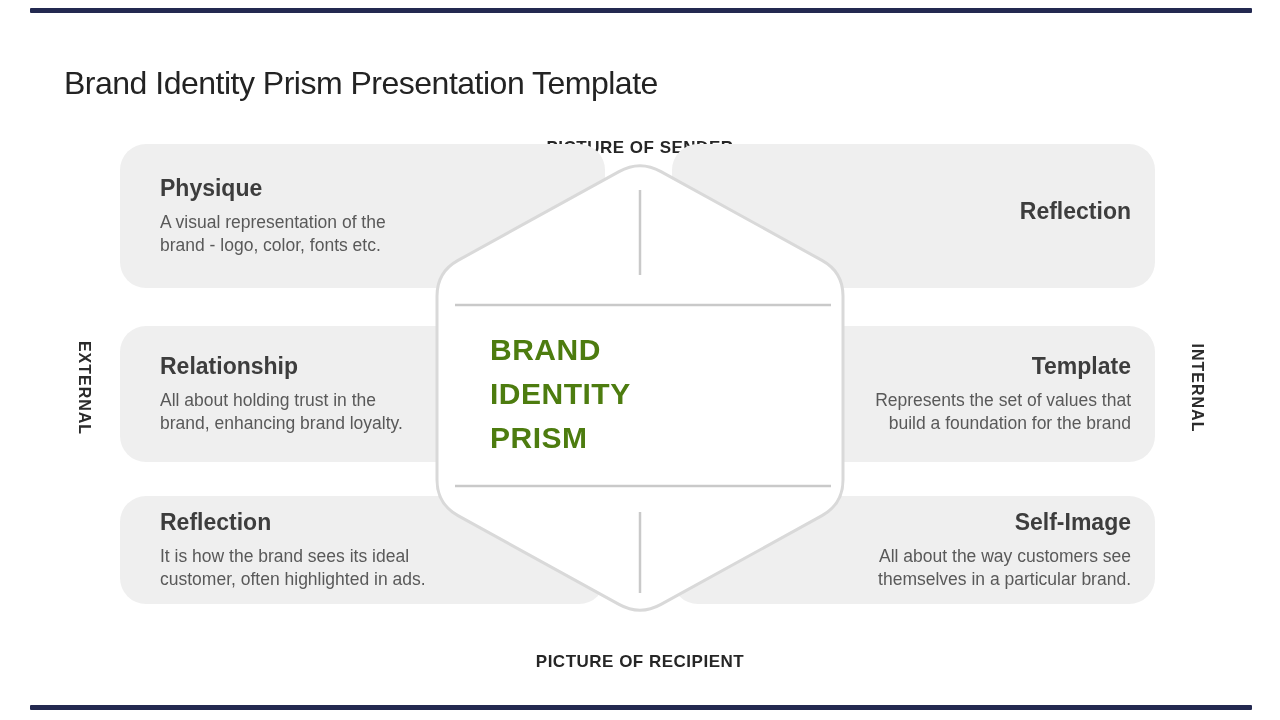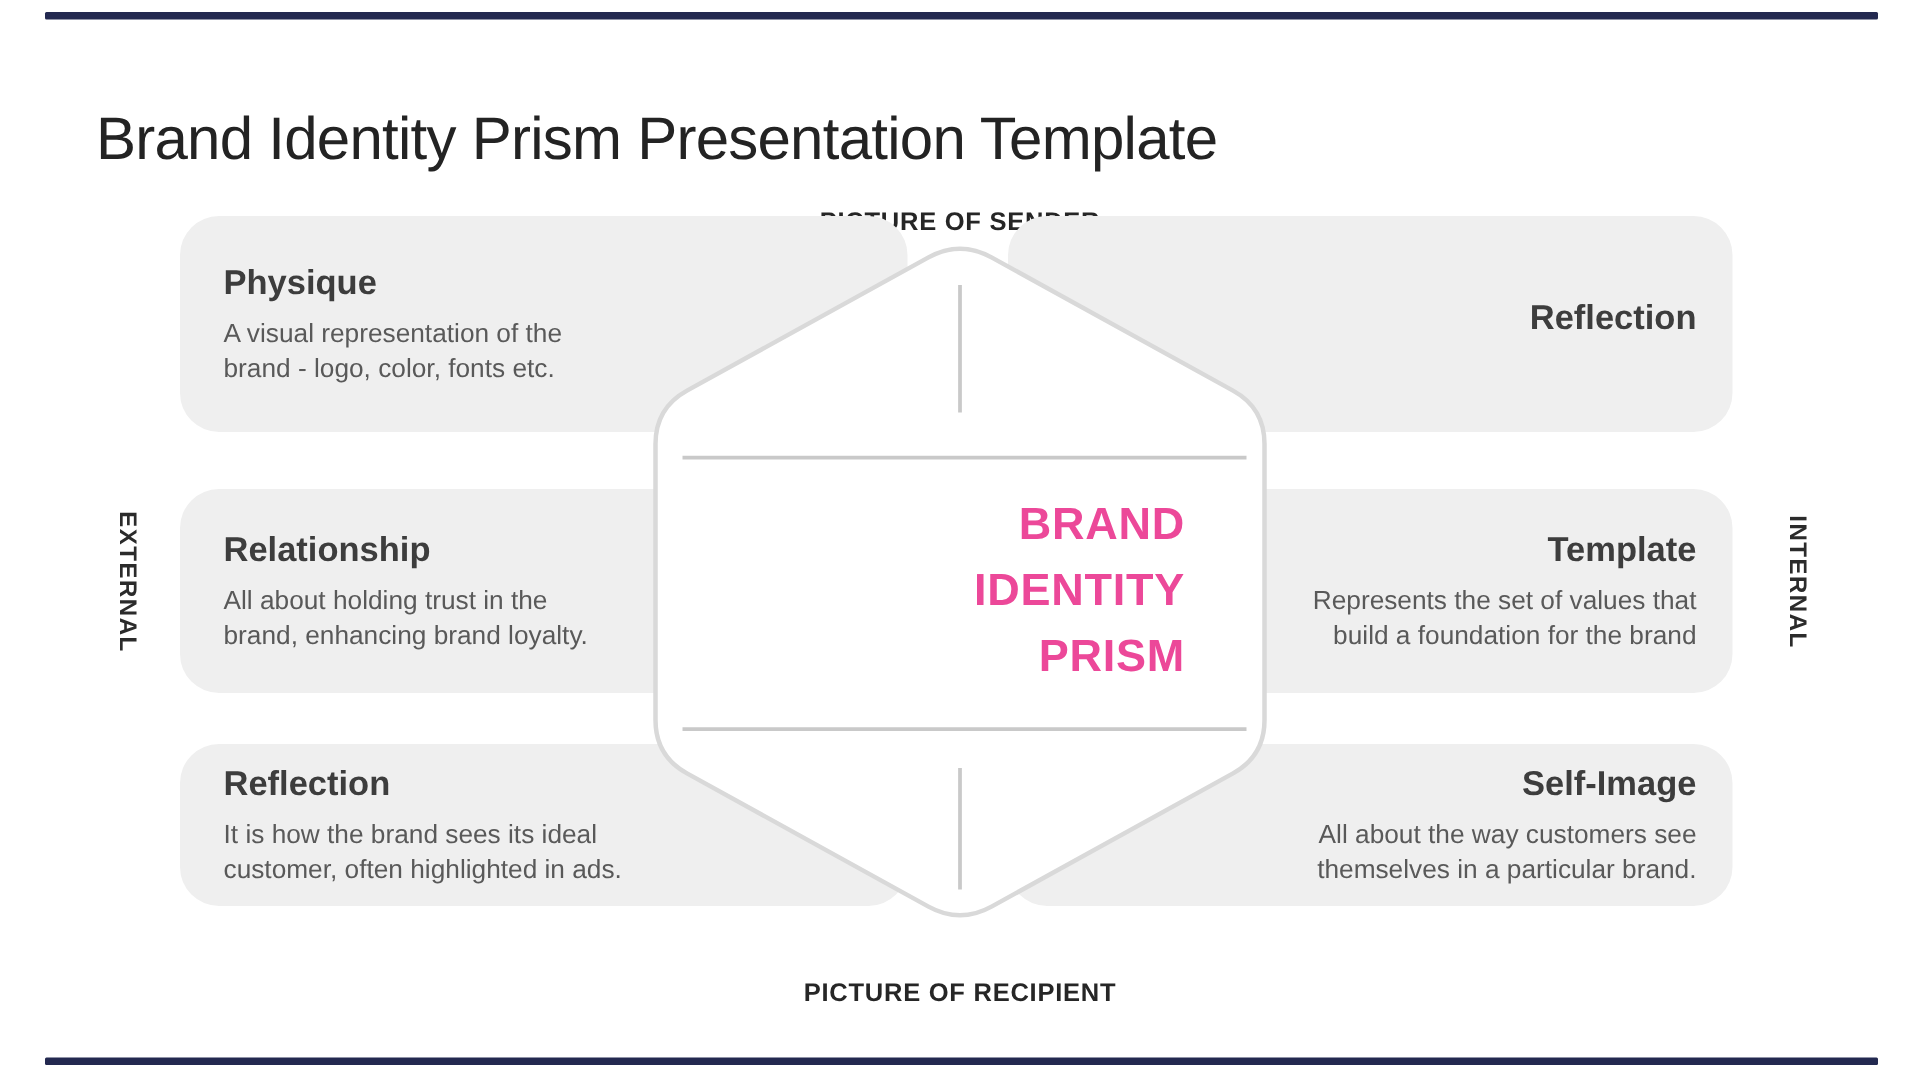--- a/index.html
+++ b/index.html
@@ -9,58 +9,58 @@
     font-family:"Liberation Sans","DejaVu Sans",sans-serif;
   }
   .accent-bar{
     position:absolute;left:30px;width:1222px;height:5px;
     background:#232950;border-radius:1px;
   }
   .accent-bar.top{top:8px;}
   .accent-bar.bottom{top:705px;}
   .slide-title{
     position:absolute;left:64px;top:44px;
-    font-size:40px;font-weight:400;color:#232323;letter-spacing:-0.5px;
+    font-size:32px;font-weight:400;color:#232323;letter-spacing:-0.5px;
     white-space:nowrap;
   }
   .axis-label{
     position:absolute;width:100%;text-align:center;left:0;
     font-size:17px;font-weight:700;color:#262626;letter-spacing:0.5px;
   }
   .axis-label.sender{top:111px;margin-top:27px;}
   .axis-label.recipient{top:652px;}
   .side-label{
     position:absolute;top:388px;
     font-size:16px;font-weight:700;color:#2b2b2b;letter-spacing:1px;
     white-space:nowrap;transform:translate(-50%,-50%) rotate(90deg);
   }
   .side-label.external{left:84px;}
   .side-label.internal{left:1197px;}
   .box{
     position:absolute;background:#efefef;border-radius:26px;
     display:flex;flex-direction:column;justify-content:center;
     box-sizing:border-box;
   }
-  .box.left-col{left:120px;width:485px;padding:10px 30px 10px 29px;text-align:left;}
+  .box.left-col{left:120px;width:485px;padding:10px 30px 10px 40px;text-align:left;}
   .box.right-col{left:672px;width:483px;padding:10px 24px 10px 30px;text-align:right;}
   .box.row1{top:144px;height:144px;}
   .box.row2{top:326px;height:136px;}
   .box.row3{top:496px;height:108px;}
   .box-title{
     font-size:23px;font-weight:700;color:#3d3d3d;margin-bottom:9px;
   }
   .box-desc{
     font-size:17.5px;color:#595959;line-height:23px;white-space:pre-line;
   }
   .hexagon-wrap{
     position:absolute;left:425px;top:150px;width:430px;height:476px;
   }
   .center-text{
-    position:absolute;left:490px;top:328px;width:300px;text-align:right;
-    font-size:30px;font-weight:700;color:#ec4899;letter-spacing:0.5px;
+    position:absolute;left:490px;top:328px;width:300px;text-align:left;
+    font-size:30px;font-weight:700;color:#4d7c0f;letter-spacing:0.5px;
     line-height:44px;
   }
 </style>
 </head>
 <body>
 
 <div class="accent-bar top"></div>
 <div class="accent-bar bottom"></div>
 
 <h1 class="slide-title">Brand Identity Prism Presentation Template</h1>

